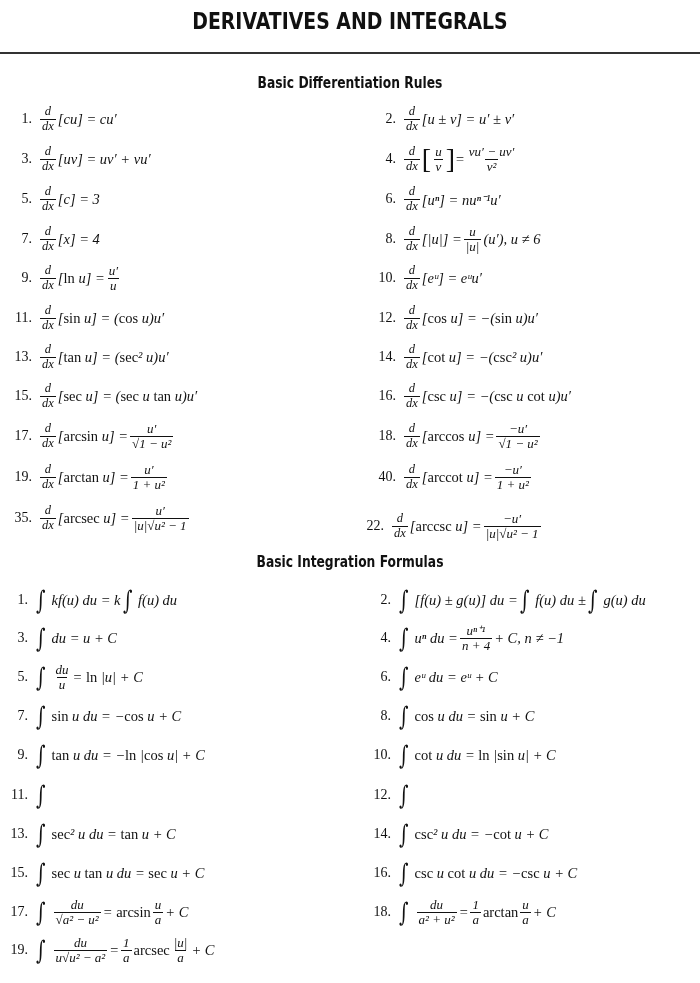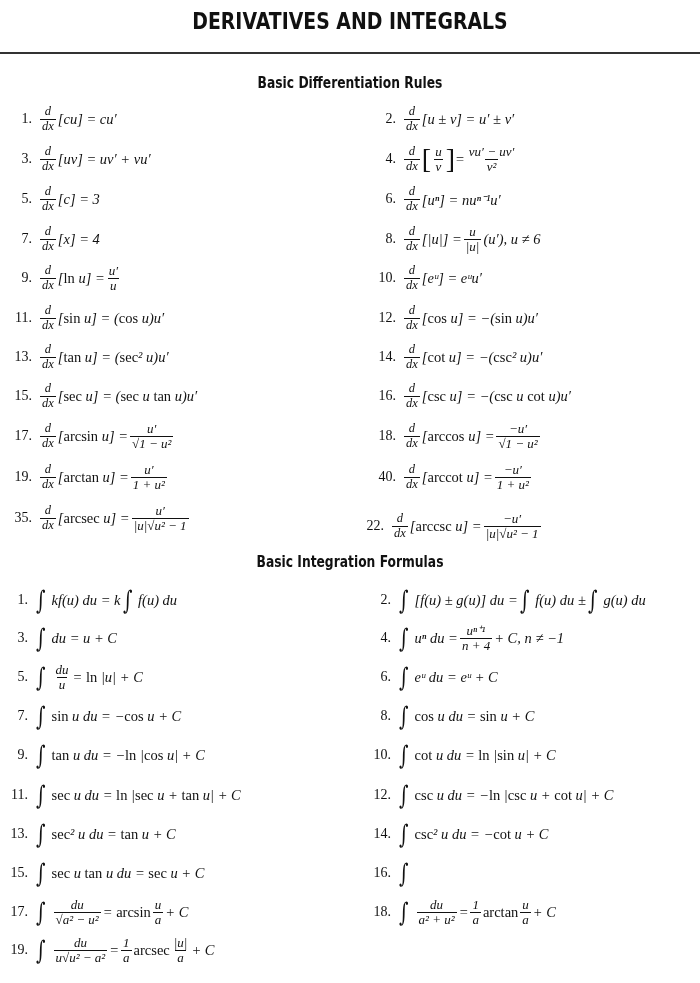--- a/index.html
+++ b/index.html
@@ -333,45 +333,44 @@
       <span>tan<span class="i"> u du = −</span>ln<span class="i"> |</span>cos<span class="i"> u| + C</span></span>
     </div>
     <div class="formula" style="top: 736px; left: 367px;">
       <span class="num" style="width: 24px;">10.</span>
       <span class="integral">∫</span>
       <span>cot<span class="i"> u du = </span>ln<span class="i"> |</span>sin<span class="i"> u| + C</span></span>
     </div>
     <div class="formula" style="top: 776px; left: 4px;">
       <span class="num" style="width: 24px;">11.</span>
       <span class="integral">∫</span>
-      <span>sec<span class="i"> u du = </span>ln<span class="i"> |</span>sec<span class="i"> u + </span>tan<span class="i"> u| + C</span></span>
     </div>
     <div class="formula" style="top: 776px; left: 367px;">
       <span class="num" style="width: 24px;">12.</span>
       <span class="integral">∫</span>
-      <span>csc<span class="i"> u du = −</span>ln<span class="i"> |</span>csc<span class="i"> u + </span>cot<span class="i"> u| + C</span></span>
     </div>
     <div class="formula" style="top: 815px; left: 4px;">
       <span class="num" style="width: 24px;">13.</span>
       <span class="integral">∫</span>
       <span>sec<span class="i">² u du = </span>tan<span class="i"> u + C</span></span>
     </div>
     <div class="formula" style="top: 815px; left: 367px;">
       <span class="num" style="width: 24px;">14.</span>
       <span class="integral">∫</span>
       <span>csc<span class="i">² u du = −</span>cot<span class="i"> u + C</span></span>
     </div>
     <div class="formula" style="top: 854px; left: 4px;">
       <span class="num" style="width: 24px;">15.</span>
       <span class="integral">∫</span>
       <span>sec<span class="i"> u </span>tan<span class="i"> u du = </span>sec<span class="i"> u + C</span></span>
     </div>
     <div class="formula" style="top: 854px; left: 367px;">
       <span class="num" style="width: 24px;">16.</span>
       <span class="integral">∫</span>
+      <span>csc<span class="i"> u </span>cot<span class="i"> u du = −</span>csc<span class="i"> u + C</span></span>
     </div>
     <div class="formula" style="top: 893px; left: 4px;">
       <span class="num" style="width: 24px;">17.</span>
       <span class="integral">∫</span>
       <span style="display: inline-flex; align-items: center;">
         <span class="frac">
           <span class="top"><span class="i">du</span></span>
           <span class="bot"><span class="i">√a² − u²</span></span>
         </span>
       </span>

